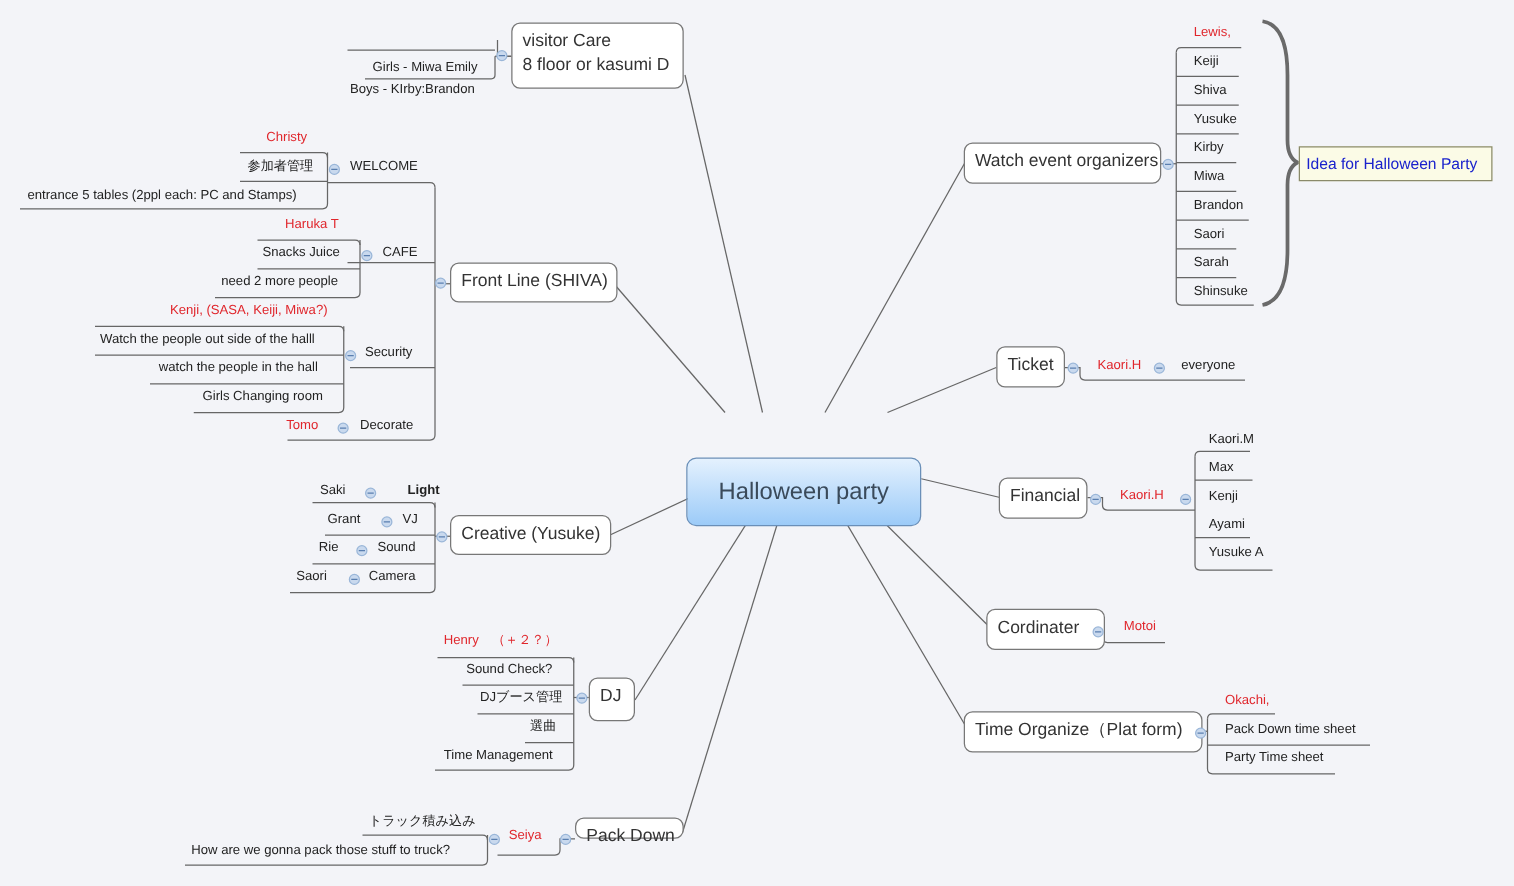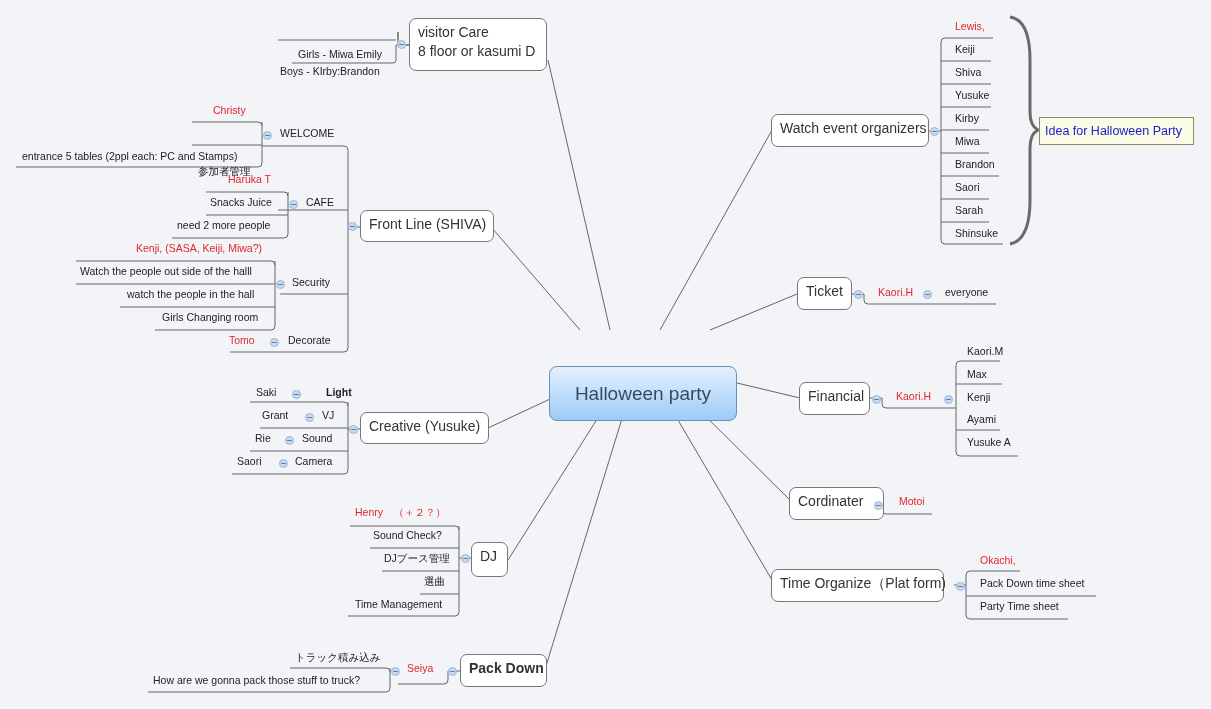--- a/index.html
+++ b/index.html
@@ -132,21 +132,21 @@
   <div>8 floor or kasumi D</div>
 </div>
 <div class="toggle" style="left:397px;top:40px;"></div>
 <div class="lbl" style="left:280px;top:24px;margin-top:40px;">Boys - KIrby:Brandon</div>
 <div class="lbl" style="left:298px;top:47px;">Girls - Miwa Emily</div>
 
 <div class="topic" style="left:360px;top:210px;width:134px;height:32px;">Front Line (SHIVA)</div>
 <div class="toggle" style="left:348px;top:222px;"></div>
 
 <div class="lbl red" style="left:213px;top:103px;">Christy</div>
-<div class="lbl" style="left:198px;top:126px;margin-top:38px;">参加者管理</div>
+<div class="lbl" style="left:198px;top:126px;">参加者管理</div>
 <div class="lbl" style="left:22px;top:149px;">entrance 5 tables (2ppl each: PC and Stamps)</div>
 <div class="toggle" style="left:263px;top:131px;"></div>
 <div class="lbl" style="left:280px;top:126px;">WELCOME</div>
 
 <div class="lbl red" style="left:228px;top:172px;">Haruka T</div>
 <div class="lbl" style="left:210px;top:195px;">Snacks Juice</div>
 <div class="lbl" style="left:177px;top:218px;">need 2 more people</div>
 <div class="toggle" style="left:289px;top:200px;"></div>
 <div class="lbl" style="left:306px;top:195px;">CAFE</div>
 
@@ -177,21 +177,21 @@
 <div class="lbl" style="left:295px;top:454px;">Camera</div>
 
 <div class="topic" style="left:471px;top:542px;width:37px;height:35px;">DJ</div>
 <div class="toggle" style="left:461px;top:554px;"></div>
 <div class="lbl red" style="left:355px;top:505px;">Henry　（＋２？）</div>
 <div class="lbl" style="left:373px;top:528px;">Sound Check?</div>
 <div class="lbl" style="left:384px;top:551px;">DJブース管理</div>
 <div class="lbl" style="left:424px;top:574px;">選曲</div>
 <div class="lbl" style="left:355px;top:597px;">Time Management</div>
 
-<div class="topic" style="left:460px;top:654px;width:87px;height:33px;font-weight:bold;">Pack Down</div>
+<div class="topic" style="left:460px;top:654px;width:87px;height:17px;">Pack Down</div>
 <div class="toggle" style="left:448px;top:667px;"></div>
 <div class="lbl red" style="left:407px;top:661px;">Seiya</div>
 <div class="toggle" style="left:391px;top:667px;"></div>
 <div class="lbl" style="left:295px;top:650px;">トラック積み込み</div>
 <div class="lbl" style="left:153px;top:673px;">How are we gonna pack those stuff to truck?</div>
 
 <div class="topic" style="left:771px;top:114px;width:158px;height:33px;">Watch event organizers</div>
 <div class="toggle" style="left:930px;top:127px;"></div>
 <div class="lbl red" style="left:955px;top:19px;">Lewis,</div>
 <div class="lbl" style="left:955px;top:42px;">Keiji</div>
@@ -219,17 +219,17 @@
 <div class="lbl" style="left:967px;top:344px;">Kaori.M</div>
 <div class="lbl" style="left:967px;top:367px;">Max</div>
 <div class="lbl" style="left:967px;top:390px;">Kenji</div>
 <div class="lbl" style="left:967px;top:412px;">Ayami</div>
 <div class="lbl" style="left:967px;top:435px;">Yusuke A</div>
 
 <div class="topic" style="left:789px;top:487px;width:95px;height:33px;">Cordinater</div>
 <div class="toggle" style="left:874px;top:501px;"></div>
 <div class="lbl red" style="left:899px;top:494px;">Motoi</div>
 
-<div class="topic" style="left:771px;top:569px;width:173px;height:33px;">Time Organize（Plat form)</div>
+<div class="topic" style="left:771px;top:569px;width:191px;height:33px;">Time Organize（Plat form)</div>
 <div class="toggle" style="left:956px;top:582px;"></div>
 <div class="lbl red" style="left:980px;top:553px;">Okachi,</div>
 <div class="lbl" style="left:980px;top:576px;">Pack Down time sheet</div>
 <div class="lbl" style="left:980px;top:599px;">Party Time sheet</div>
 
 </body></html>

